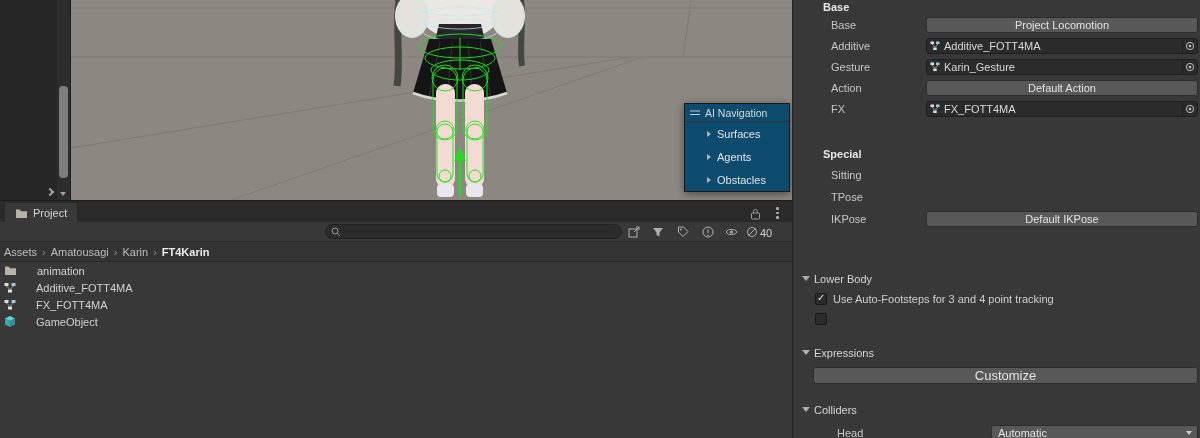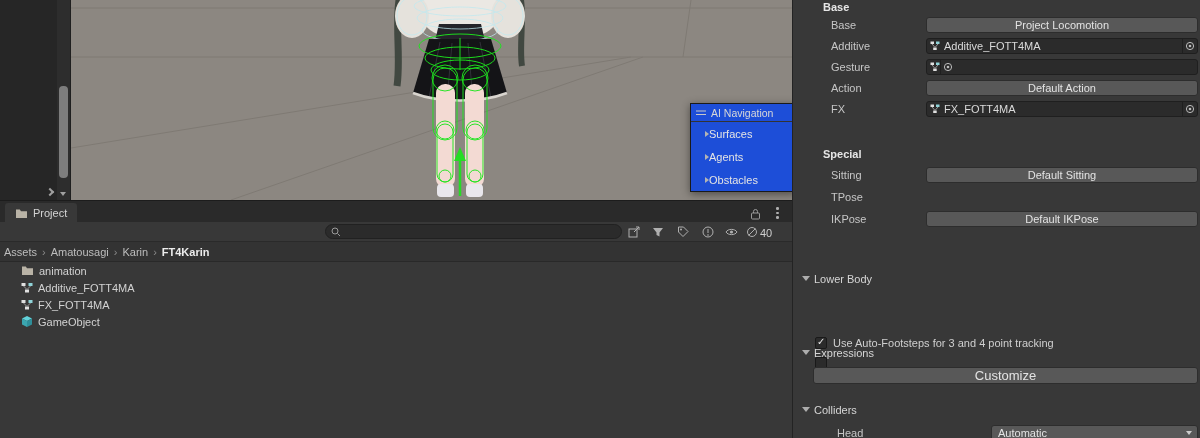--- a/index.html
+++ b/index.html
@@ -14,25 +14,25 @@
   .vthumb{position:absolute;left:2px;top:86px;width:9px;height:92px;background:#7d7d7d;border-radius:4px;}
   .scene-view{position:absolute;left:71px;top:0;width:721px;height:200px;background:#8c8781;}
   .grid-svg{position:absolute;left:0;top:0;opacity:.45;}
   .avatar{position:absolute;left:314px;top:0;}
   .strip-chevron{position:absolute;left:47px;top:189px;width:6px;height:6px;
     border-right:2px solid #a0a0a0;border-top:2px solid #a0a0a0;transform:rotate(45deg);}
   .strip-caret{position:absolute;left:60px;top:192px;width:0;height:0;
     border-top:4px solid #a0a0a0;border-left:3.5px solid transparent;border-right:3.5px solid transparent;}
 
   
-  .ai-nav{position:absolute;left:684px;top:103px;width:106px;height:89px;background:#1d4ed8;
-          border:1px solid #1a1a1a;box-shadow:0 2px 8px rgba(0,0,0,.45);margin-left:6px;}
+  .ai-nav{position:absolute;left:684px;top:103px;width:106px;height:89px;background:#0c4a6e;
+          border:1px solid #1a1a1a;box-shadow:0 2px 8px rgba(0,0,0,.45);}
   .ai-nav-header{display:flex;align-items:center;gap:5px;height:18px;padding-left:5px;border-bottom:1px solid #333;}
   .ai-nav-title{font-size:10.5px;color:#d8d8d8;}
-  .ai-nav-item{display:flex;align-items:center;gap:0;height:23px;padding-left:14px;}
+  .ai-nav-item{display:flex;align-items:center;gap:6px;height:23px;padding-left:22px;}
   .tri-right{width:0;height:0;border-left:4px solid #b4b4b4;border-top:3.5px solid transparent;border-bottom:3.5px solid transparent;}
   .ai-nav-label{font-size:11px;color:#e4e4e4;}
 
   
   .tabbar{position:absolute;left:0;top:200px;width:792px;height:22px;background:#2a2a2a;border-top:1px solid #1c1c1c;}
   .tab{position:absolute;left:5px;top:2px;height:20px;background:#383838;border-radius:3px 3px 0 0;
        display:flex;align-items:center;gap:5px;padding:0 10px;}
   .tab-label{font-size:11px;color:#d4d4d4;}
   .lock-btn{position:absolute;left:750px;top:5px;width:12px;height:13px;}
   .kebab{position:absolute;left:772px;top:5px;display:flex;flex-direction:column;gap:2px;padding:1px 4px;}
@@ -45,21 +45,21 @@
   .tool-icon{position:absolute;top:3px;width:14px;height:14px;display:flex;align-items:center;justify-content:center;}
   .hidden-count{position:absolute;left:760px;top:5px;font-size:11px;color:#cfcfcf;}
 
   .crumbbar{position:absolute;left:0;top:242px;width:792px;height:20px;background:#333333;
             border-bottom:1px solid #292929;display:flex;align-items:center;padding-left:4px;gap:5px;}
   .crumb{font-size:11px;color:#bdbdbd;}
   .crumb.current{color:#ececec;font-weight:bold;}
   .crumb-sep{font-size:11px;color:#8a8a8a;}
 
   .filelist{position:absolute;left:0;top:262px;width:792px;height:176px;background:#383838;}
-  .file-row{display:flex;align-items:center;gap:5px;height:17px;padding-left:4px;margin-left:17px;}
+  .file-row{display:flex;align-items:center;gap:20px;height:17px;padding-left:4px;}
   .file-name{font-size:11px;color:#d2d2d2;}
 
   
   .inspector{position:absolute;left:792px;top:0;width:408px;height:438px;background:#383838;
              border-left:1px solid #232323;overflow:hidden;}
   .insp-header{position:absolute;left:30px;font-size:11px;font-weight:bold;color:#e6e6e6;}
   .prop-row{position:absolute;left:0;width:408px;height:16px;}
   .prop-label{position:absolute;left:38px;top:2px;font-size:11px;color:#c6c6c6;white-space:nowrap;}
   .mini-btn{position:absolute;left:133px;top:0;width:272px;height:16px;background:#585858;border:1px solid #2d2d2d;
             border-radius:3px;color:#e3e3e3;font-size:11px;text-align:center;padding:0;line-height:13px;font-family:inherit;}
@@ -67,21 +67,21 @@
              border-radius:3px;display:flex;align-items:center;}
   .obj-icon{margin-left:3px;display:flex;}
   .obj-text{margin-left:4px;font-size:11px;color:#dadada;flex:1;white-space:nowrap;overflow:hidden;}
   .obj-picker{width:15px;height:100%;display:flex;align-items:center;justify-content:center;border-left:1px solid #1f1f1f;}
 
   .foldout{position:absolute;left:0;width:408px;height:15px;}
   .fold-tri{position:absolute;left:9px;top:4px;width:0;height:0;
             border-top:5px solid #adadad;border-left:4px solid transparent;border-right:4px solid transparent;}
   .fold-label{position:absolute;left:21px;top:1px;font-size:11px;color:#d6d6d6;}
 
-  .check-row{position:absolute;left:0;width:408px;height:15px;margin-top:44px;}
+  .check-row{position:absolute;left:0;width:408px;height:15px;}
   .checkbox{position:absolute;left:22px;top:1px;width:12px;height:12px;background:#2b2b2b;
             border:1px solid #191919;border-radius:2px;}
   .checkbox.checked::after{content:"✓";position:absolute;left:1px;top:-2px;font-size:10px;color:#e6e6e6;}
   .check-label{position:absolute;left:40px;top:1px;font-size:11px;color:#cfcfcf;white-space:nowrap;}
 
   .wide-btn{position:absolute;left:20px;width:385px;height:17px;background:#585858;border:1px solid #2d2d2d;
             border-radius:3px;color:#e3e3e3;font-size:13px;text-align:center;padding:0;line-height:14px;font-family:inherit;}
   .popup{position:absolute;left:198px;top:0;width:207px;height:16px;background:#585858;border:1px solid #2d2d2d;
          border-radius:3px;display:flex;align-items:center;}
   .popup-text{flex:1;font-size:11px;color:#e3e3e3;padding-left:6px;}
@@ -328,20 +328,21 @@
       <span class="prop-label">Gesture</span>
       <div class="obj-field">
         <span class="obj-icon">
           <svg width="10" height="10">
               <rect x="0.5" y="0.5" width="3.5" height="2.5" fill="#e0e0e0"></rect>
               <rect x="6" y="0.5" width="3.5" height="2.5" fill="#8fd3d8"></rect>
               <rect x="3.2" y="6.5" width="3.5" height="2.5" fill="#e0e0e0"></rect>
               <path d="M2,3 L5,6.5 M8,3 L5,6.5" stroke="#9a9a9a" fill="none"></path>
             </svg>
         </span>
+        <span class="obj-text">Karin_Gesture</span>
         <span class="obj-picker">
           <svg width="10" height="10">
               <circle cx="5" cy="5" r="3.6" fill="none" stroke="#bdbdbd"></circle>
               <circle cx="5" cy="5" r="1.3" fill="#bdbdbd"></circle>
             </svg>
         </span>
       </div>
     </div>
 
     <div class="prop-row" style="top:80px">
@@ -367,21 +368,20 @@
               <circle cx="5" cy="5" r="1.3" fill="#bdbdbd"></circle>
             </svg>
         </span>
       </div>
     </div>
 
     <div class="insp-header" style="top:148px">Special</div>
 
     <div class="prop-row" style="top:167px">
       <span class="prop-label">Sitting</span>
-      <button class="mini-btn">Default Sitting</button>
     </div>
     <div class="prop-row" style="top:189px">
       <span class="prop-label">TPose</span>
     </div>
     <div class="prop-row" style="top:211px">
       <span class="prop-label">IKPose</span>
       <button class="mini-btn">Default IKPose</button>
     </div>
 
     <div class="foldout" style="top:272px">

